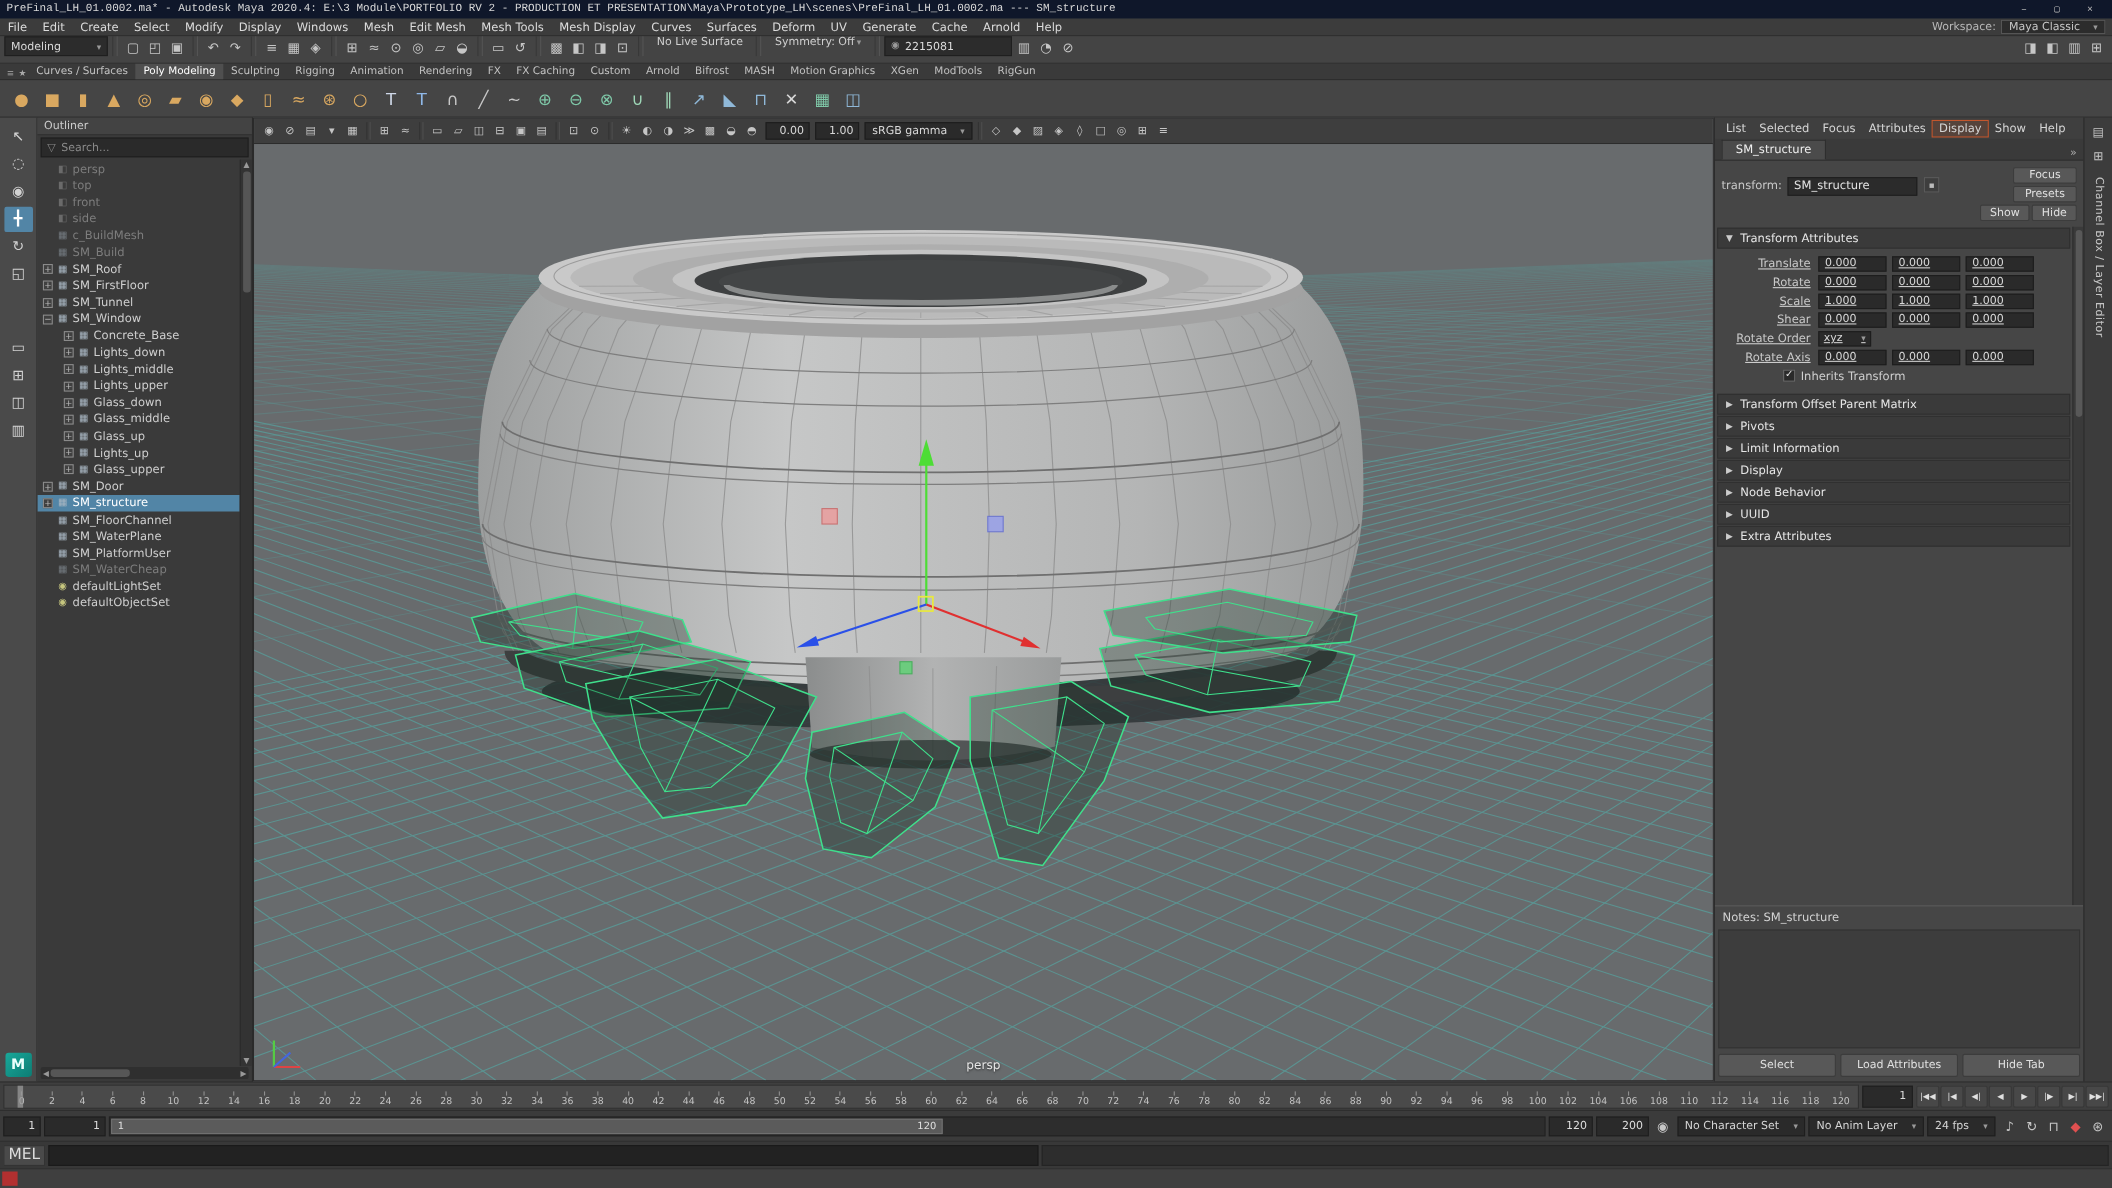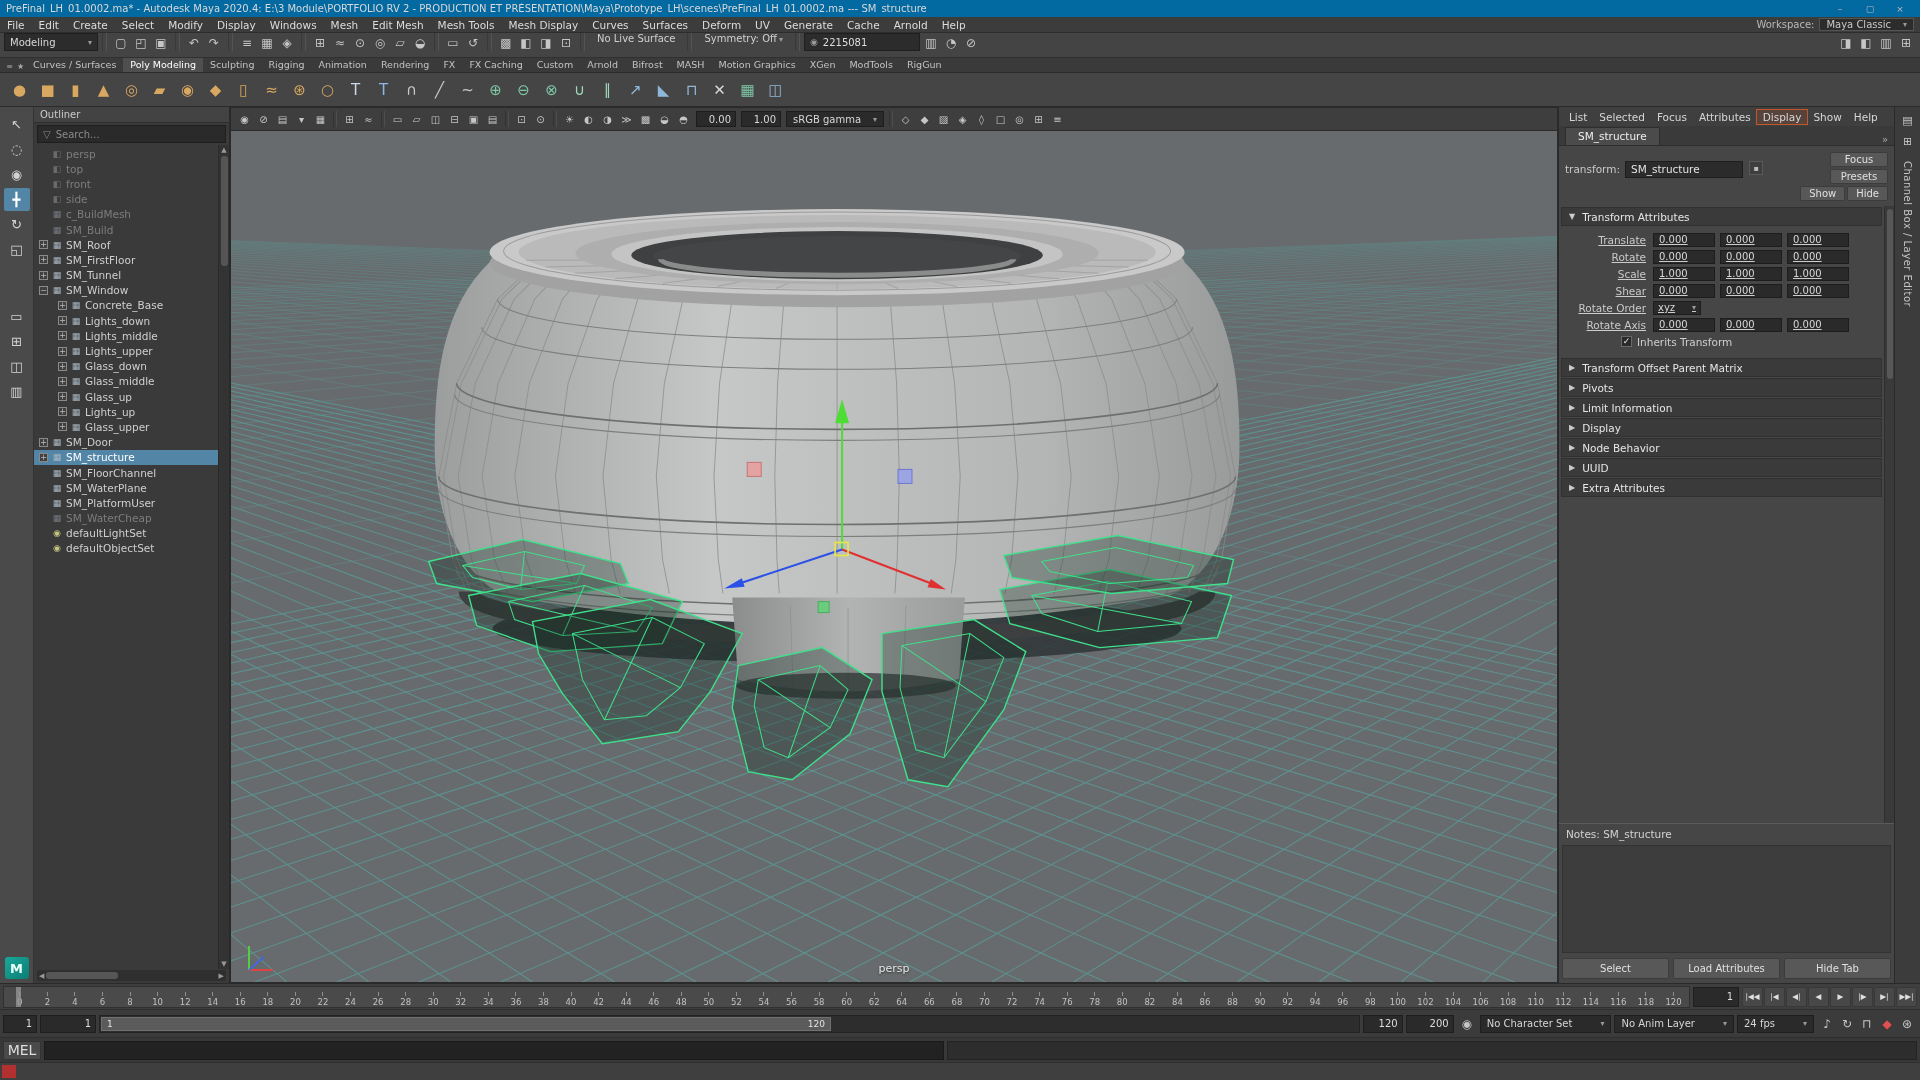--- a/index.html
+++ b/index.html
@@ -1,20 +1,20 @@
 <!DOCTYPE html>
 <html><head>
 <meta charset="utf-8">
 <style>
   * { box-sizing: border-box; margin: 0; padding: 0; }
   html,body { width:1920px; height:1080px; overflow:hidden; background:#454545;
     font-family:"DejaVu Sans","Liberation Sans",sans-serif; font-size:11px; color:#cccccc; }
 
   
-  .titlebar { height:17px; background:#0369a1; display:flex; align-items:center; padding:0 6px; }
+  .titlebar { height:17px; background:#0f172a; display:flex; align-items:center; padding:0 6px;font-family:Liberation Mono, monospace; }
   .titlebar-text { font-size:10px; color:#d8d8d8; white-space:nowrap; overflow:hidden; }
   .win-btns { margin-left:auto; display:flex; gap:2px; }
   .win-btn { width:28px; height:15px; display:flex; align-items:center; justify-content:center; font-size:9px; color:#bbb; }
 
   
   .menubar { height:16px; background:#3c3c3c; border-bottom:1px solid #2d2d2d; display:flex; align-items:center; font-size:10.5px; }
   .menu-item { padding:0 7px; color:#dcdcdc; }
   .workspace { margin-left:auto; display:flex; align-items:center; gap:5px; padding-right:6px; font-size:10px; color:#b8b8b8; }
   .workspace-select { background:#2c2c2c; border:1px solid #555; height:13px; padding:0 6px; display:flex; align-items:center; gap:10px; color:#c8c8c8; }
 
@@ -130,21 +130,21 @@
   .cur-frame-field { width:46px; height:20px; background:#2a2a2a; border:1px solid #1e1e1e; display:flex; align-items:center; justify-content:flex-end; padding:0 5px; font-size:10px; color:#dddddd; }
   .transport { display:flex; gap:1px; }
   .tr-btn { min-width:21px; height:20px; display:flex; align-items:center; justify-content:center; font-size:7.5px; color:#e0e0e0; background:#484848; border:1px solid #383838; border-radius:2px; padding:0 2px;}
 
   
   .rangeslider { height:28px; background:#3b3b3b; border-top:1px solid #2e2e2e; display:flex; align-items:center; gap:3px; padding:0 3px; }
   .rs-field { height:18px; background:#2a2a2a; border:1px solid #1e1e1e; display:flex; align-items:center; justify-content:flex-end; padding:0 4px; font-size:10px; color:#dddddd; }
   .w34{width:34px;} .w56{width:56px;} .w40{width:40px;} .w48{width:48px;}
   .range-track { flex:1; height:18px; background:#2d2d2d; border:1px solid #222; position:relative; }
   .range-bar { position:absolute; left:1px; top:1px; bottom:1px; width:58%; background:#5b5b5b; border:1px solid #707070; display:flex; align-items:center; justify-content:space-between; padding:0 5px; font-size:9px; color:#e2e2e2; }
-  .dd { height:18px; background:#2a2a2a; border:1px solid #1e1e1e; display:flex; align-items:center; gap:26px; padding:0 6px; font-size:10px; color:#d5d5d5; white-space:nowrap; }
+  .dd { height:18px; background:#2a2a2a; border:1px solid #1e1e1e; display:flex; align-items:center; gap:11px; padding:0 6px; font-size:10px; color:#d5d5d5; white-space:nowrap; }
   .ic.red { color:#e05050; }
 
   
   .command-line { height:25px; background:#383838; border-top:1px solid #2e2e2e; display:flex; align-items:center; gap:3px; padding:2px 3px; }
   .mel-label { width:38px; height:19px; background:#4a4a4a; border:1px solid #333; display:flex; align-items:center; justify-content:center; font-size:14px; color:#dddddd; }
   .cmd-input { width:900px; height:19px; background:#222222; border:1px solid #1a1a1a; }
   .cmd-result { flex:1; height:19px; background:#2d2d2d; border:1px solid #242424; }
   .help-line { height:18px; background:#3f3f3f; border-top:1px solid #2f2f2f; display:flex; align-items:center; gap:5px; padding:0 2px; }
   .help-red { width:14px; height:13px; background:#b23030; }
 </style>

